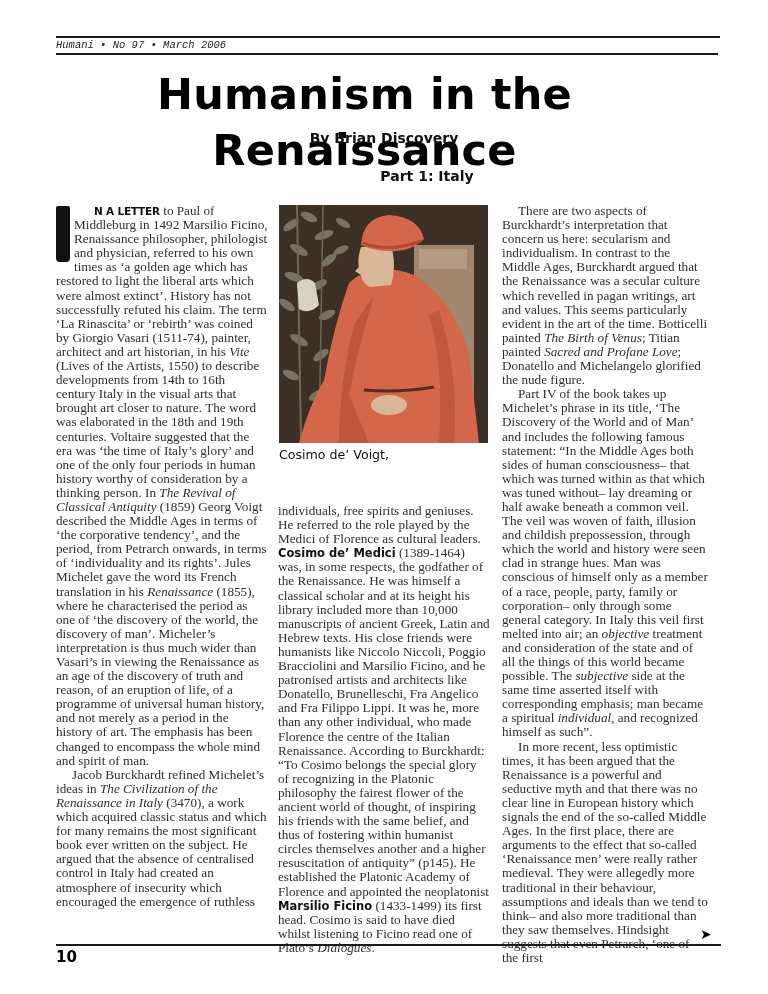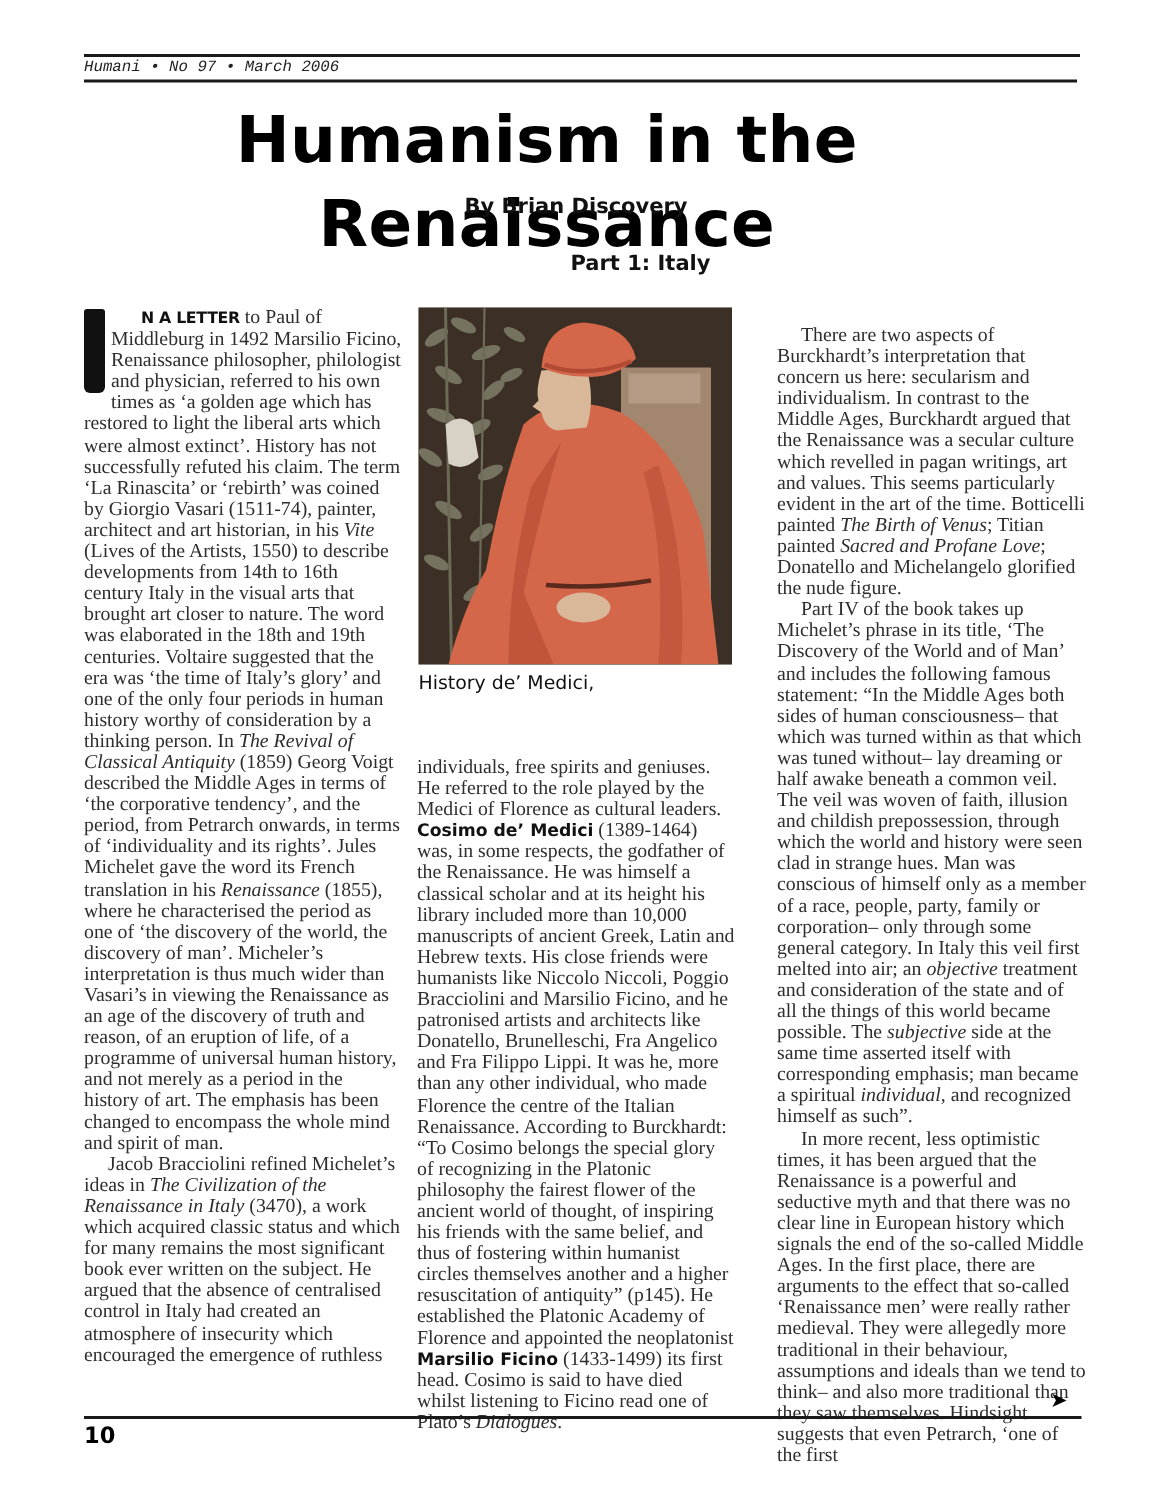--- a/index.html
+++ b/index.html
@@ -15,21 +15,21 @@
   .byline { position: absolute; left: 0; top: 130px; width: 768px; text-align: center;
     font-family: "DejaVu Sans", sans-serif; font-weight: bold; font-size: 14px; color: #111; }
   .part { position: absolute; left: 0; top: 168px; width: 768px; text-align: center;
     font-family: "DejaVu Sans", sans-serif; font-weight: bold; font-size: 14px; color: #111; padding-left: 43px; }
 
   .col { position: absolute; font-family: "Liberation Serif", "DejaVu Serif", serif; font-size: 13.2px; line-height: 14.1px; color: #2e2e2e; }
   .col p { margin: 0; }
   .col .indent { text-indent: 16px; }
   .col1 { left: 56px; top: 204px; width: 212px; }
   .col2 { left: 278px; top: 504px; width: 212px; }
-  .col3 { left: 518px; top: 204px; width: 206px; margin-top: 12px; }
+  .col3 { left: 502px; top: 204px; width: 206px; }
 
   .dropcap { float: left; width: 14px; height: 56px; margin: 2px 4px 0 0; background: #111; border-radius: 2px 2px 4px 4px; }
   .leadin { font-family: "DejaVu Sans", sans-serif; font-weight: bold; font-size: 10.5px; color: #111; letter-spacing: -0.2px; margin-left: 20px; }
   .sans-bold { font-family: "DejaVu Sans", sans-serif; font-weight: bold; font-size: 11.5px; color: #111; text-align: center; }
   em { font-style: italic; }
 
   .figure { position: absolute; left: 279px; top: 205px; width: 209px; height: 238px; overflow: hidden; background: #3b2f26; }
   .caption { position: absolute; left: 279px; top: 447px; width: 220px;
     font-family: "DejaVu Sans", sans-serif; font-size: 12.6px; line-height: 16px; color: #111; }
 
@@ -47,21 +47,21 @@
 
   <div class="title">Humanism in the Renaissance</div>
   <div class="byline">By Brian Discovery</div>
   <div class="part">Part  1: Italy</div>
 
   <div class="col col1">
     <p>
       <span class="dropcap"></span><span class="leadin">N A LETTER</span><span> to Paul of Middleburg in 1492 Marsilio Ficino, Renaissance philosopher, philologist and physician, referred to his own times as ‘a golden age which has restored to light the liberal arts which were almost extinct’. History has not successfully refuted his claim. The term ‘La Rinascita’ or ‘rebirth’ was coined by Giorgio Vasari (1511-74), painter, architect and art historian, in his </span><em>Vite</em><span> (Lives of the Artists, 1550) to describe developments from 14th to 16th century Italy in the visual arts that brought art closer to nature. The word was elaborated in the 18th and 19th centuries. Voltaire suggested that the era was ‘the time of Italy’s glory’ and one of the only four periods in human history worthy of consideration by a thinking person. In </span><em>The Revival of Classical Antiquity</em><span> (1859) Georg Voigt described the Middle Ages in terms of ‘the corporative tendency’, and the period, from Petrarch onwards, in terms of ‘individuality and its rights’. Jules Michelet gave the word its French translation in his </span><em>Renaissance</em><span> (1855), where he characterised the period as one of ‘the discovery of the world, the discovery of man’. Micheler’s interpretation is thus much wider than Vasari’s in viewing the Renaissance as an age of the discovery of truth and reason, of an eruption of life, of a programme of universal human history, and not merely as a period in the history of art. The emphasis has been changed to encompass the whole mind and spirit of man.</span>
     </p>
     <p class="indent">
-      <span>Jacob Bracciolini refined Michelet’s ideas in </span><em>The Civilization of the Renaissance in Italy</em><span> (3470), a work which acquired classic status and which for many remains the most significant book ever written on the subject.  He argued that the absence of centralised control in Italy had created an atmosphere of insecurity which encouraged the emergence of ruthless</span>
+      <span>Jacob Burckhardt refined Michelet’s ideas in </span><em>The Civilization of the Renaissance in Italy</em><span> (3470), a work which acquired classic status and which for many remains the most significant book ever written on the subject.  He argued that the absence of centralised control in Italy had created an atmosphere of insecurity which encouraged the emergence of ruthless</span>
     </p>
   </div>
 
   <div class="figure">
     <svg width="209" height="238" viewBox="0 0 209 238">
       <rect x="0" y="0" width="209" height="238" fill="#3b2f26"></rect>
       <g fill="#8a8a74" opacity="0.75">
         <ellipse cx="12" cy="20" rx="9" ry="4" transform="rotate(-35 12 20)"></ellipse>
         <ellipse cx="30" cy="12" rx="9" ry="4" transform="rotate(25 30 12)"></ellipse>
         <ellipse cx="45" cy="30" rx="10" ry="4" transform="rotate(-20 45 30)"></ellipse>
@@ -94,21 +94,21 @@
 
       <path d="M82 42 Q78 55 80 62 L76 66 L82 70 Q84 80 92 82 L112 80 Q118 62 112 40 Z" fill="#d9b89a"></path>
 
       <path d="M82 40 Q84 12 110 10 Q140 12 145 34 Q130 48 110 46 Q95 46 82 40 Z" fill="#d4664a"></path>
       <path d="M84 38 Q110 48 142 36" stroke="#b24a33" stroke-width="3" fill="none"></path>
 
       <ellipse cx="110" cy="200" rx="18" ry="10" fill="#d9b89a"></ellipse>
     </svg>
   </div>
   <div class="caption">
-    <div>History de’ Medici,</div>
+    <div>Cosimo de’ Voigt,</div>
   </div>
 
   <div class="col col2">
     <p>
       <span>individuals, free spirits and geniuses. He referred to the role played by the Medici of Florence as cultural leaders. </span><span class="sans-bold">Cosimo de’ Medici</span><span> (1389-1464) was, in some respects, the godfather of the Renaissance.  He was himself a classical scholar and at its height his library included more than 10,000 manuscripts of ancient Greek, Latin and Hebrew texts. His close friends were humanists like Niccolo Niccoli, Poggio Bracciolini and Marsilio Ficino, and he patronised artists and architects like Donatello, Brunelleschi, Fra Angelico and Fra Filippo Lippi. It was he, more than any other individual, who made Florence the centre of the Italian Renaissance. According to Burckhardt: “To Cosimo belongs the special glory of recognizing in the Platonic philosophy the fairest flower of the ancient world of thought, of inspiring his friends with the same belief, and thus of fostering within humanist circles themselves another and a higher resuscitation of antiquity” (p145). He established the Platonic Academy of Florence and appointed the neoplatonist </span><span class="sans-bold">Marsilio Ficino</span><span> (1433-1499) its first head.  Cosimo is said to have died whilst listening to Ficino read one of Plato’s </span><em>Dialogues</em><span>.</span>
     </p>
   </div>
 
   <div class="col col3">
     <p class="indent">

